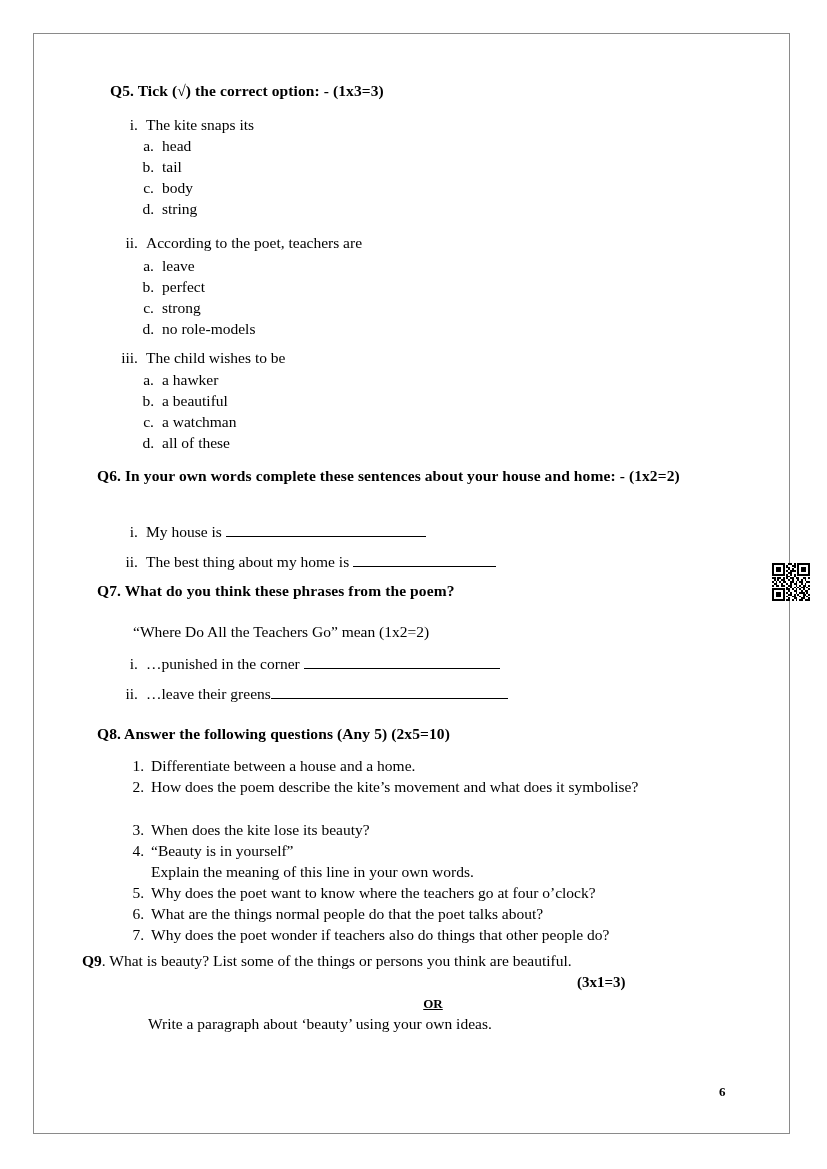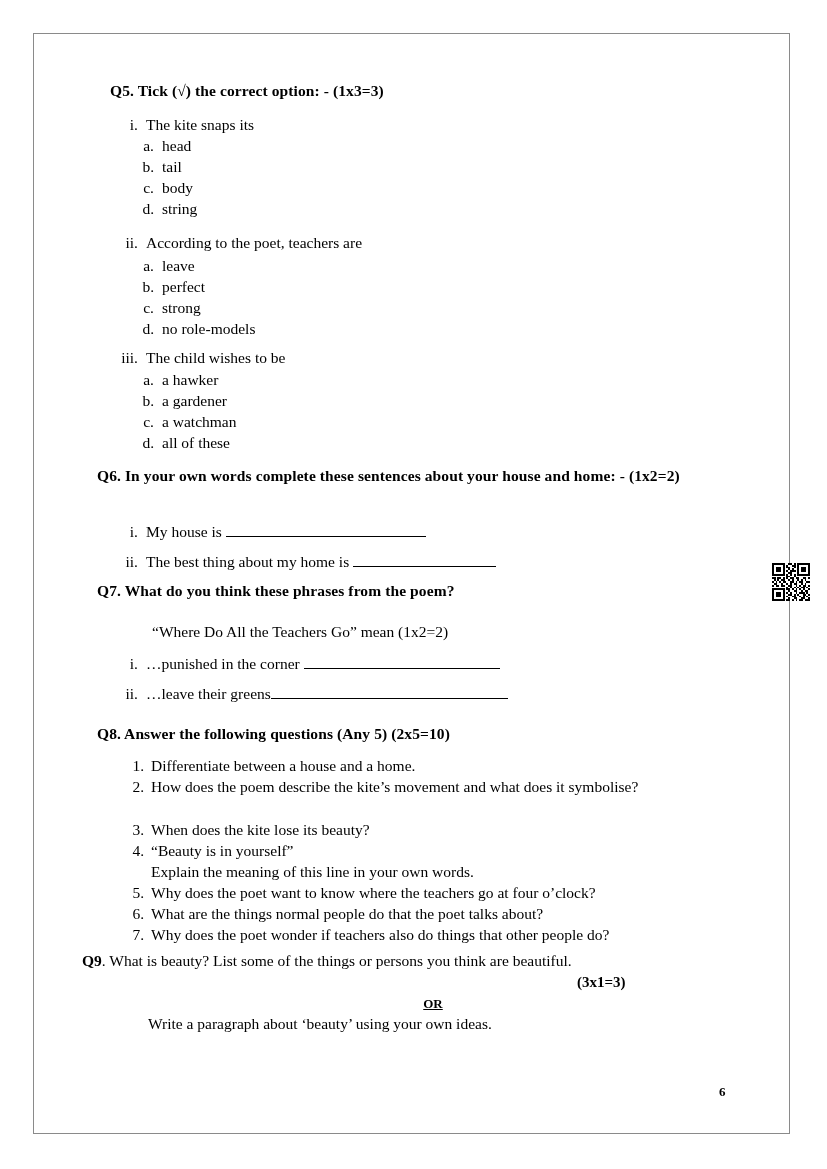--- a/index.html
+++ b/index.html
@@ -321,21 +321,21 @@
   <div class="row" style="left:114px; top:347px; width:520px;">
     <span class="marker mk-roman" style="width:24px;">iii.</span>
     <span class="txt">The child wishes to be</span>
   </div>
   <div class="row" style="left:141px; top:369px; width:480px;">
     <span class="marker mk-alpha">a.</span>
     <span class="txt">a hawker</span>
   </div>
   <div class="row" style="left:141px; top:390px; width:480px;">
     <span class="marker mk-alpha">b.</span>
-    <span class="txt">a gardener</span>
+    <span class="txt">a beautiful</span>
   </div>
   <div class="row" style="left:141px; top:411px; width:480px;">
     <span class="marker mk-alpha">c.</span>
     <span class="txt">a watchman</span>
   </div>
   <div class="row" style="left:141px; top:432px; width:480px;">
     <span class="marker mk-alpha">d.</span>
     <span class="txt">all of these</span>
   </div>
 
@@ -348,21 +348,21 @@
     </span>
   </div>
   <div class="row" style="left:116px; top:551px; width:520px;">
     <span class="marker mk-roman" style="width:22px;">ii.</span>
     <span class="txt">
       <span>The best thing about my home is</span><span class="blank" style="width:143px;"></span>
     </span>
   </div>
 
   <div class="qhead" style="left:97px; top:580px;">Q7. What do you think these phrases from the poem?</div>
-  <div class="body-text" style="position:absolute; left:152px; top:621px;">“Where Do All the Teachers Go” mean (1x2=2)</div>
+  <div class="body-text" style="position:absolute; left:133px; top:621px;">“Where Do All the Teachers Go” mean (1x2=2)</div>
 
   <div class="row" style="left:118px; top:653px; width:500px;">
     <span class="marker mk-roman">i.</span>
     <span class="txt">
       <span>…punished in the corner</span><span class="blank" style="width:196px;"></span>
     </span>
   </div>
   <div class="row" style="left:116px; top:683px; width:500px;">
     <span class="marker mk-roman" style="width:22px;">ii.</span>
     <span class="txt">

